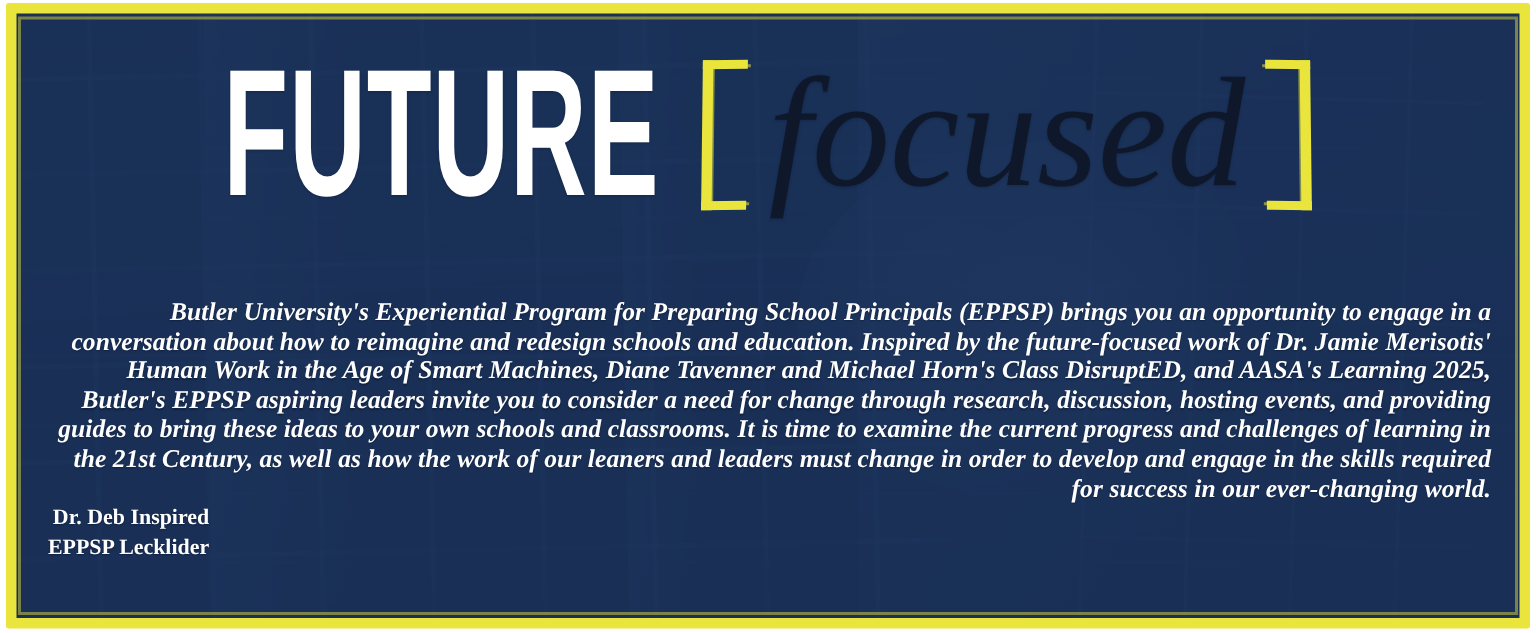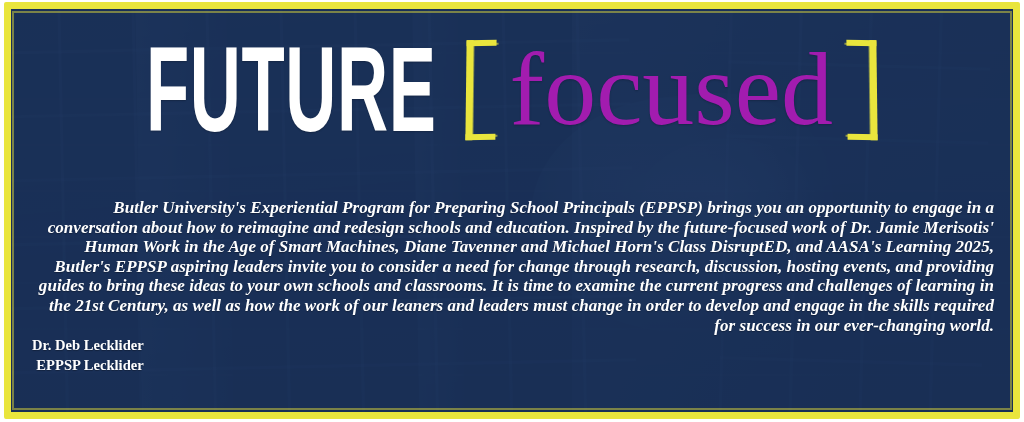--- a/index.html
+++ b/index.html
@@ -232,22 +232,23 @@
     content: "";
     position: absolute;
     left: -2px; top: -3px; right: -2px; bottom: -3px;
     border-top: 2px solid rgba(233,229,61,.55);
     border-bottom: 2px solid rgba(233,229,61,.55);
   }
   .bracket.left::after  { border-left: 3px solid rgba(233,229,61,.5); }
   .bracket.right::after { border-right: 3px solid rgba(233,229,61,.5); }
 
   .word-focused {
-    color: #a21caf;
+    color: #0f172a;
     font-family: "Liberation Serif", serif;
+    font-style: italic;
     font-weight: 400;
     font-size: 104px;
     line-height: 1;
     white-space: nowrap;
     text-shadow: 0 1px 2px rgba(0,0,0,.20);
   }
 
   .body-copy {
     position: absolute;
     left: 32px;
@@ -305,18 +306,18 @@
       <span class="bracketed">
         <span class="bracket left"></span>
         <span class="word-focused">focused</span>
         <span class="bracket right"></span>
       </span>
     </div>
 
     <div class="body-copy">Butler University's Experiential Program for Preparing School Principals (EPPSP) brings you an opportunity to engage in a conversation about how to reimagine and redesign schools and education. Inspired by the future-focused work of Dr. Jamie Merisotis' Human Work in the Age of Smart Machines, Diane Tavenner and Michael Horn's Class DisruptED, and AASA's Learning 2025, Butler's EPPSP aspiring leaders invite you to consider a need for change through research, discussion, hosting events, and providing guides to bring these ideas to your own schools and classrooms. It is time to examine the current progress and challenges of learning in the 21st Century, as well as how the work of our leaners and leaders must change in order to develop and engage in the skills required for success in our ever-changing world.</div>
 
     <div class="signature">
-      <div>Dr. Deb Lecklider</div>
+      <div>Dr. Deb Inspired</div>
       <div>EPPSP Lecklider</div>
     </div>
 
   </div>
 </div>
 
 </body></html>

